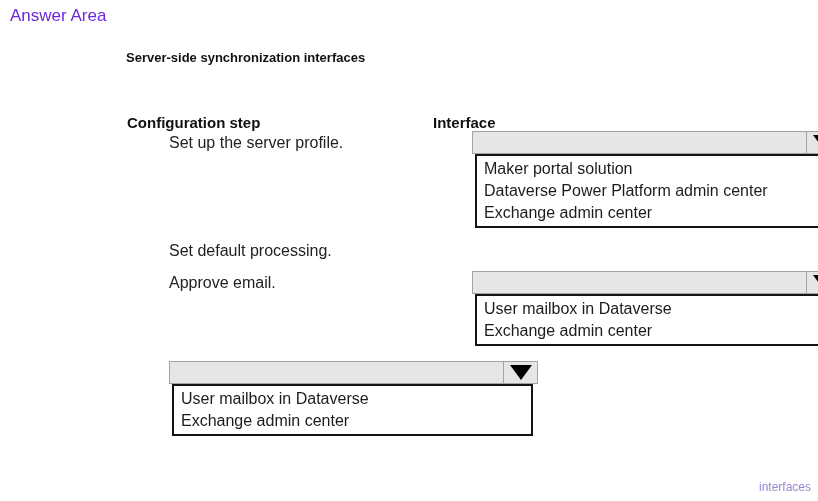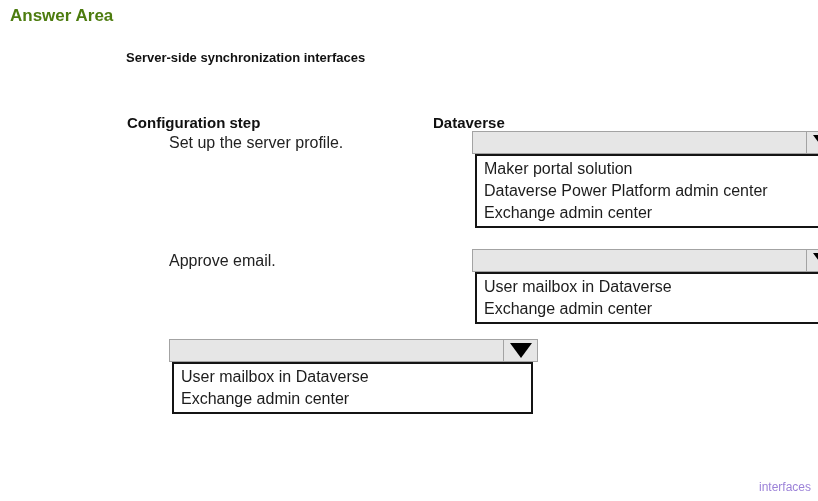--- a/index.html
+++ b/index.html
@@ -7,21 +7,21 @@
     --dropdown-border:#a3a3a3;
     --option-box-border:#141414;
     --text:#1c1c1c;
     --watermark:#9c82d8;
   }
   *{box-sizing:border-box;}
   html,body{margin:0;padding:0;background:#fff;}
   body{font-family:"Liberation Sans", sans-serif;color:var(--text);}
   .screen{position:relative;width:818px;height:501px;background:#fff;overflow:hidden;}
 
-  .answer-area-title{position:absolute;left:10px;top:6px;font-size:17px;font-weight:700;color:#4d7c0f;}
+  .answer-area-title{position:absolute;left:10px;top:6px;font-size:17px;font-weight:400;color:#6d28d9;}
   .section-title{position:absolute;left:126px;top:50px;font-size:13px;font-weight:700;color:#111;}
   .col-header{position:absolute;top:95px;font-size:15px;font-weight:700;color:#111;margin-top:19px;}
   .col-header.step{left:127px;}
   .col-header.interface{left:433px;}
 
   .rows{position:absolute;left:130px;top:131px;width:675px;margin-left:39px;}
   .row{display:flex;align-items:flex-start;}
   .row.mb-a{margin-bottom:11px;}
   .row.mb-b{margin-bottom:10px;}
   .row.mb-c{margin-bottom:15px;}
@@ -39,21 +39,21 @@
   .watermark{position:absolute;right:7px;top:480px;font-size:12px;color:var(--watermark);}
 </style>
 </head>
 <body>
 
 <div class="screen">
 
   <div class="answer-area-title">Answer Area</div>
   <div class="section-title">Server-side synchronization interfaces</div>
   <div class="col-header step">Configuration step</div>
-  <div class="col-header interface">Dataverse</div>
+  <div class="col-header interface">Interface</div>
 
   <div class="rows">
 
     <div class="row mb-a">
       <div class="step-label">Set up the server profile.</div>
       <div class="dd-col">
         <div class="dd-bar">
           <span class="dd-value"></span>
           <div class="dd-arrow-cell">
             <span class="dd-arrow"></span>
@@ -61,20 +61,21 @@
         </div>
         <div class="dd-options">
           <div class="dd-option">Maker portal solution</div>
           <div class="dd-option">Dataverse Power Platform admin center</div>
           <div class="dd-option">Exchange admin center</div>
         </div>
       </div>
     </div>
 
     <div class="row mb-b">
+      <div class="step-label">Set default processing.</div>
     </div>
 
     <div class="row mb-c">
       <div class="step-label">Approve email.</div>
       <div class="dd-col">
         <div class="dd-bar">
           <span class="dd-value"></span>
           <div class="dd-arrow-cell">
             <span class="dd-arrow"></span>
           </div>

